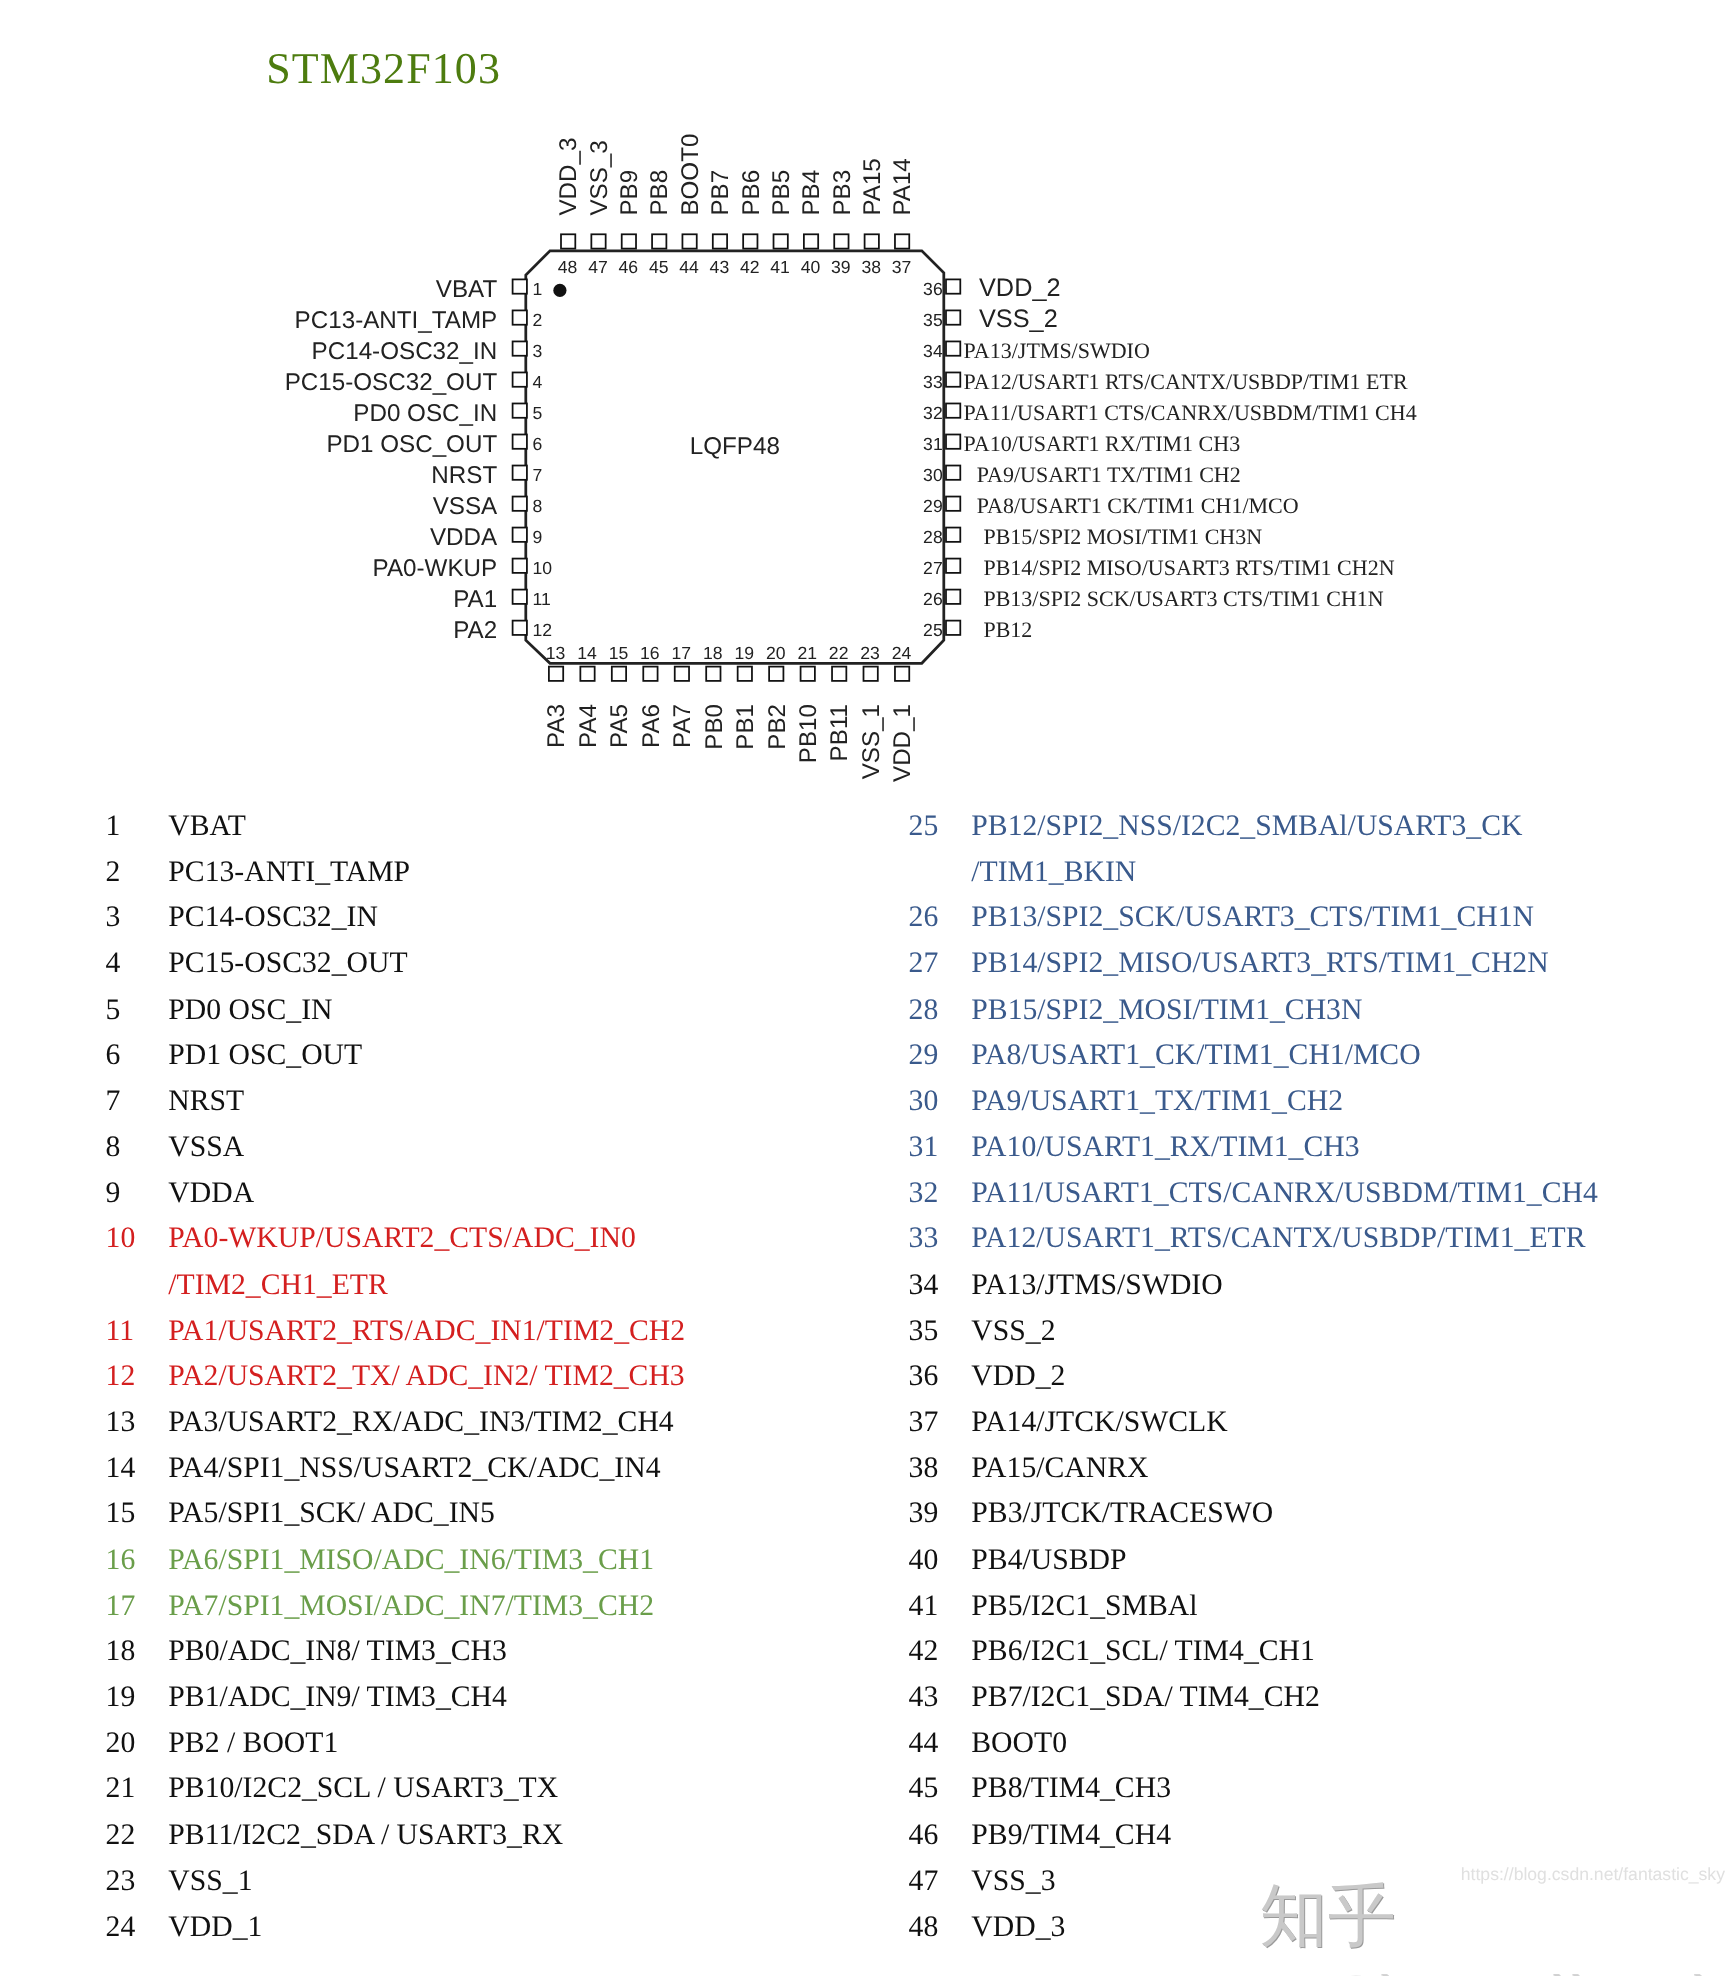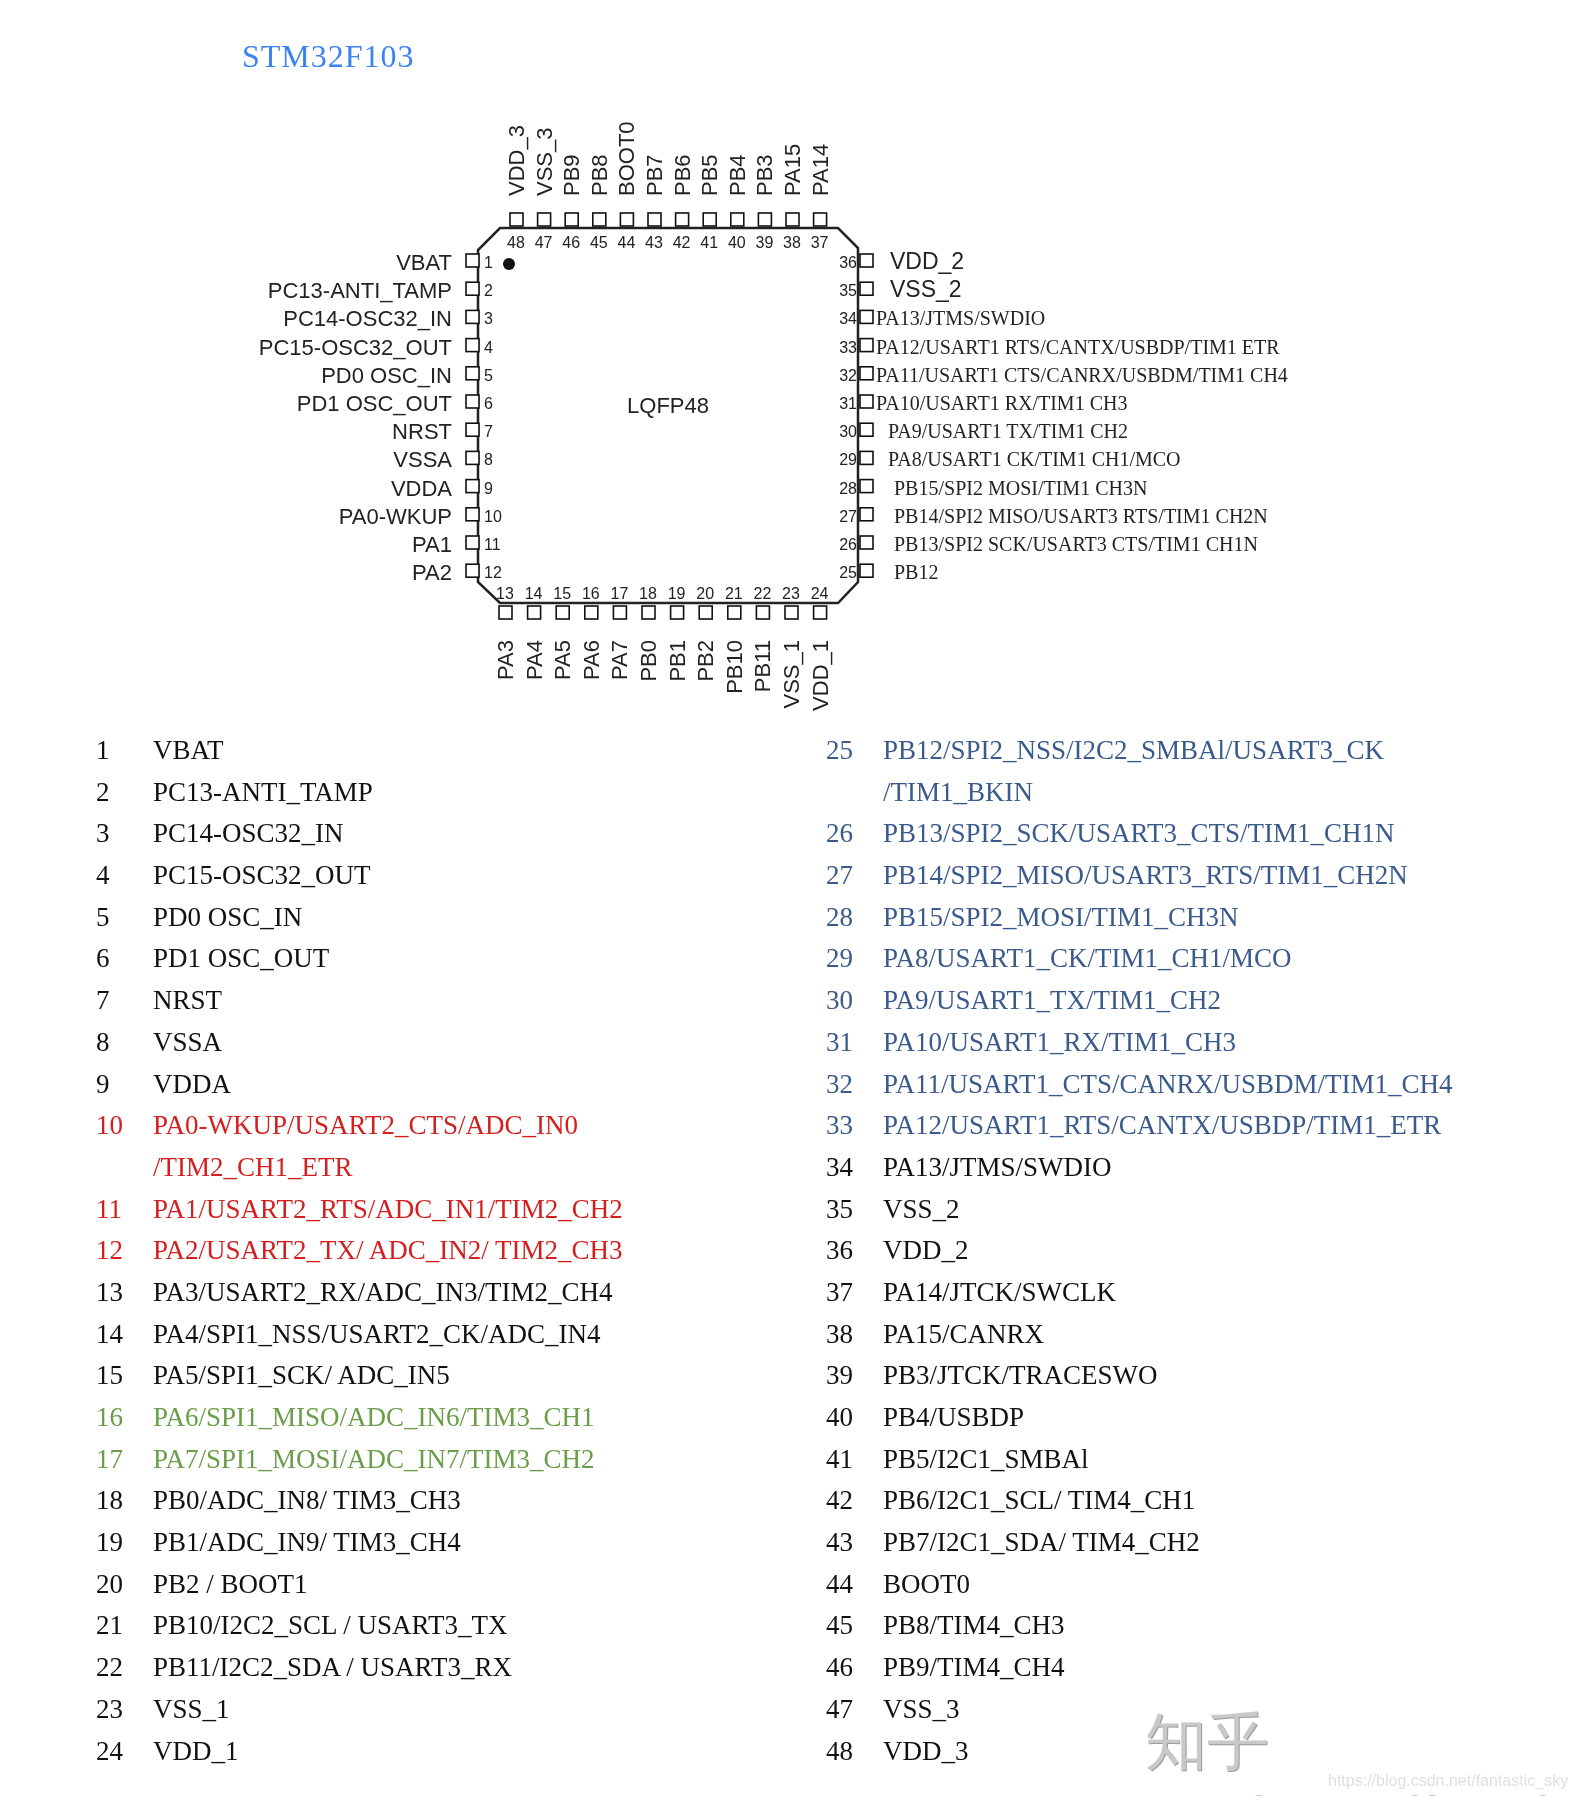--- a/index.html
+++ b/index.html
@@ -1,30 +1,30 @@
 <!DOCTYPE html>
 <html><head>
 <meta charset="utf-8">
 <style>
   html, body { margin:0; padding:0; background:#ffffff; }
   body { width:1572px; height:1796px; position:relative; overflow:hidden; }
-  .title { position:absolute; left:242px; top:38px; font-family:"Liberation Serif", serif; font-size:32px; color:#3b82f6; letter-spacing:1px; }
+  .title { position:absolute; left:242px; top:38px; font-family:"Liberation Serif", serif; font-size:40px; color:#4d7c0f; letter-spacing:1px; }
   .diagram { position:absolute; left:0; top:0; width:1572px; height:740px; }
   .pinlist { position:absolute; top:730px; font-family:"Liberation Serif", serif; font-size:27px; }
   .pinlist .row { position:relative; height:41.7px; line-height:41.7px; white-space:nowrap; }
   .pinlist .num { position:absolute; left:0; }
   .pinlist .name { position:absolute; left:57px; }
   .left-list { left:96px; }
   .right-list { left:826px; }
   .c-black { color:#111111; }
   .c-red { color:#d41f1f; }
   .c-green { color:#6a9e4a; }
   .c-blue { color:#3a5a8c; }
   .watermark { position:absolute; left:1145px; top:1700px; font-family:"DejaVu Sans", sans-serif; font-size:62px; color:#c9c9c9; text-shadow:1px 1px 0 #9a9a9a; }
-  .watermark-url { position:absolute; left:1328px; top:1772px; font-family:"Liberation Sans", sans-serif; font-size:16px; color:#e0e0e0; }
+  .watermark-url { position:absolute; left:1328px; top:1696px; font-family:"Liberation Sans", sans-serif; font-size:16px; color:#e0e0e0; }
 </style>
 </head>
 <body>
 
 <div class="title">STM32F103</div>
 
 <svg class="diagram" width="1572" height="740" viewBox="0 0 1572 740" xmlns="http://www.w3.org/2000/svg">
 
   <path d="M 500 228 L 838 228 L 858 248 L 858 582 L 838 603 L 500 603 L 478 582 L 478 250 Z" fill="#ffffff" stroke="#222" stroke-width="2.5"></path>
   <circle cx="509" cy="264" r="6" fill="#111"></circle>

